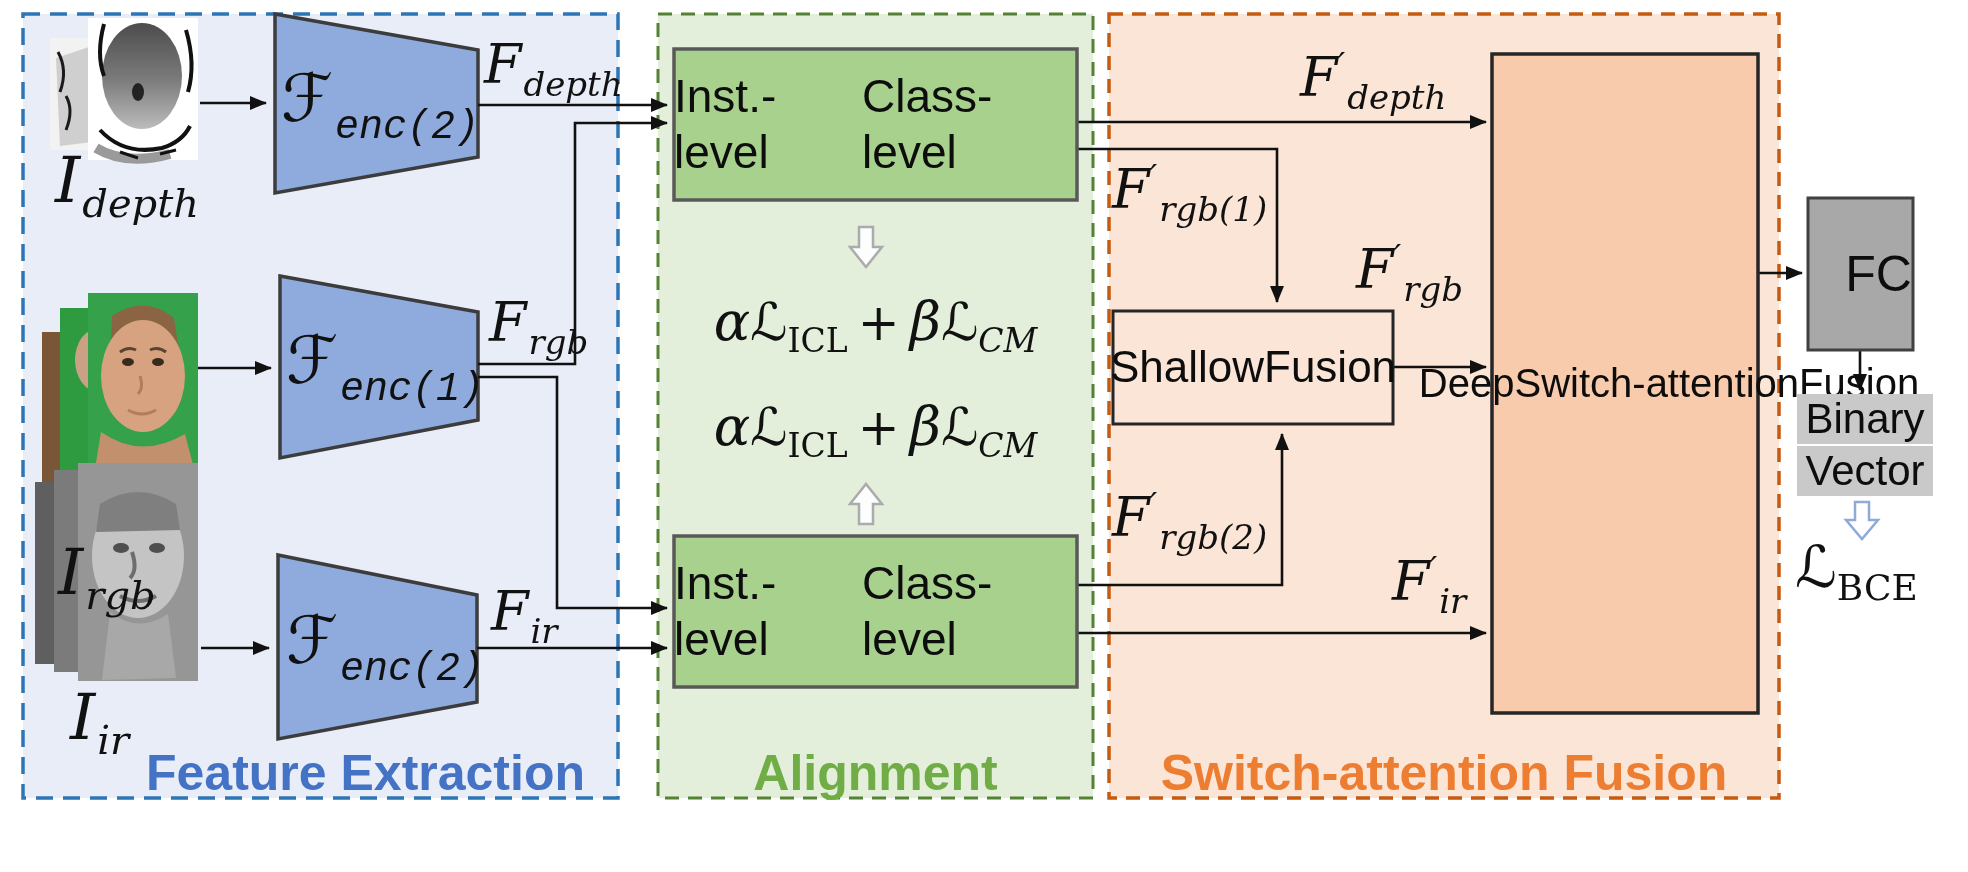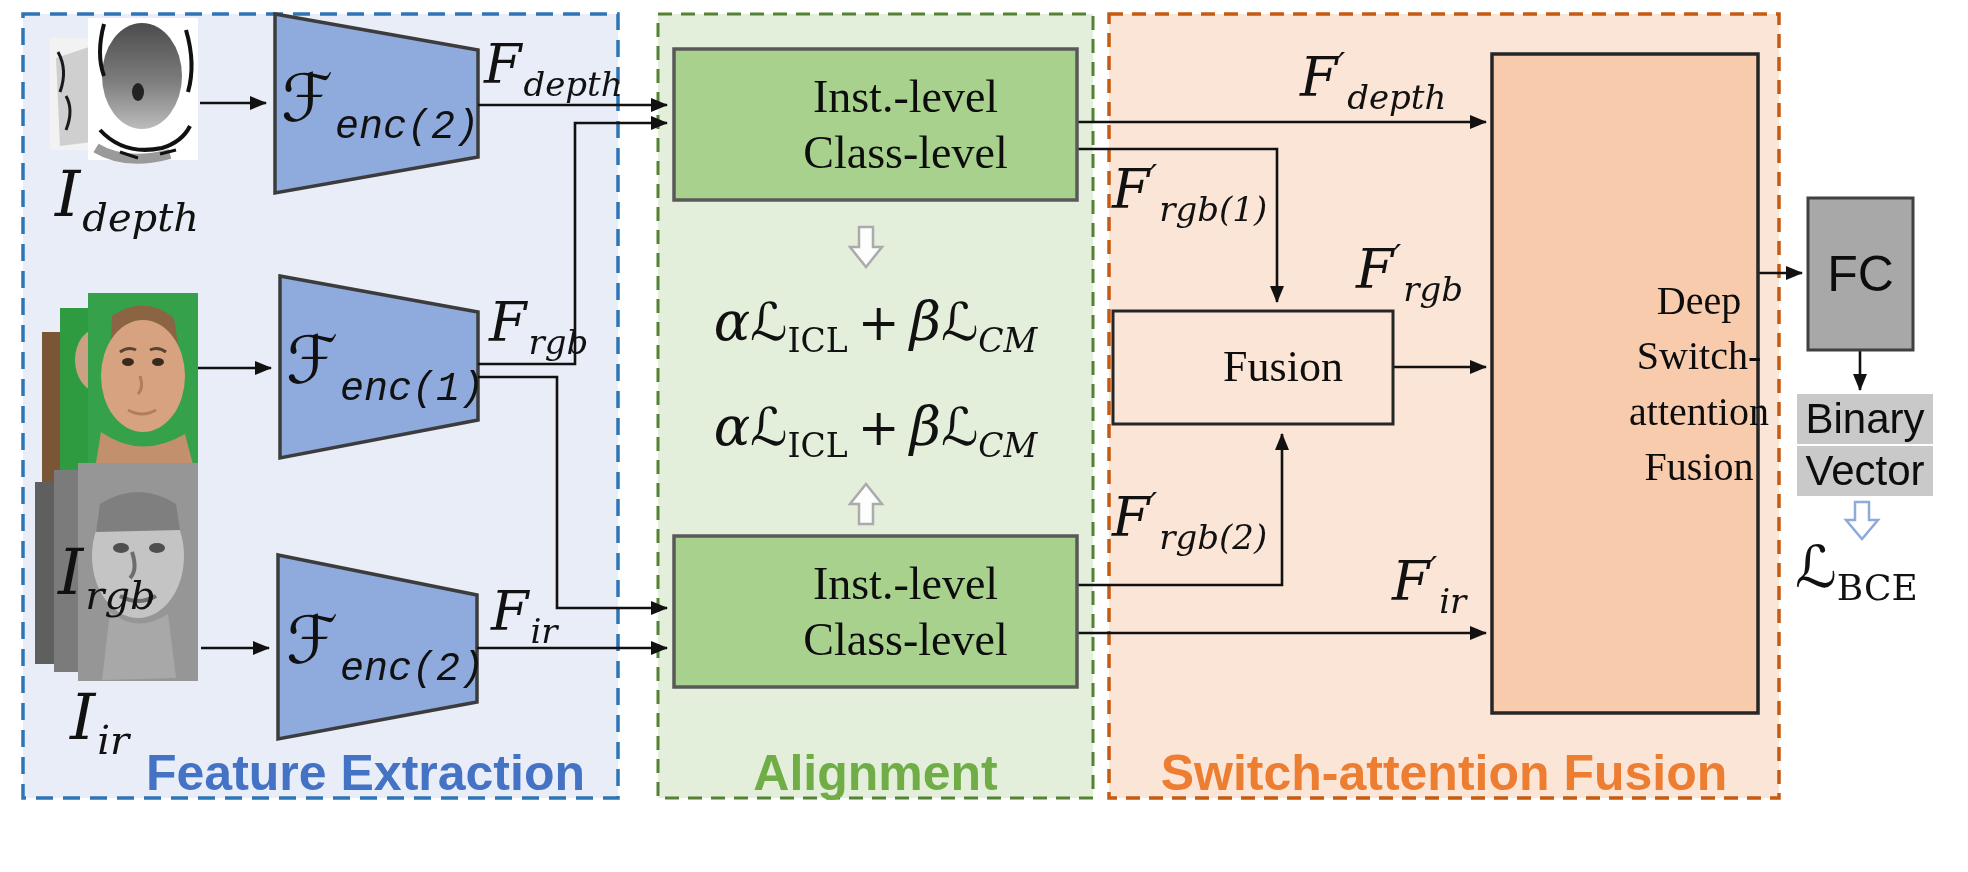--- a/index.html
+++ b/index.html
@@ -22,33 +22,33 @@
   
   .equation{position:absolute;font-family:"DejaVu Serif",serif;color:#111;text-align:center;
             white-space:nowrap;line-height:1;}
   .eq-it{font-style:italic;font-size:54px;}
   .eq-scr{font-family:"DejaVu Sans",sans-serif;font-size:52px;}
   .eq-sub-rm{font-size:33px;vertical-align:-0.35em;}
   .eq-sub-it{font-style:italic;font-size:33px;vertical-align:-0.35em;}
   .eq-plus{font-size:50px;margin:0 10px;}
 
   
-  .box-text{position:absolute;display:flex;flex-direction:column;align-items:center;
-            justify-content:center;font-family:Liberation Serif, serif;color:#0d0d0d;
-            line-height:1.2;margin-left:30px;}
+  .box-text{position:absolute;display:flex;flex-direction:row;align-items:center;
+            justify-content:center;font-family:Liberation Sans, sans-serif;color:#0d0d0d;
+            line-height:1.2;}
   .bt-46{font-size:46px;}
   .bt-44{font-size:44px;}
   .bt-40{font-size:40px;line-height:1.38;padding-left:44px;}
 
   
   .section-title{position:absolute;font-family:"Liberation Sans",sans-serif;font-weight:700;
                  font-size:50px;text-align:center;white-space:nowrap;line-height:1;}
 
   .fc-text{position:absolute;display:flex;align-items:center;justify-content:center;
-           font-size:50px;color:#0d0d0d;}
+           font-size:50px;color:#0d0d0d;padding-left:18px;}
   .binary{position:absolute;display:flex;flex-direction:column;align-items:center;gap:2px;}
   .binary span{display:inline-block;background:#C9C9C9;color:#0d0d0d;font-size:42px;
                line-height:1.1;padding:2px 8px;}
 </style>
 </head>
 <body>
 
 <div id="canvas">
 
   <svg width="1968" height="872" viewBox="0 0 1968 872">
@@ -130,21 +130,21 @@
     <rect x="674" y="536" width="403" height="151" fill="#A9D18E" stroke="#595959" stroke-width="3.5"></rect>
     <rect x="1113" y="311" width="280" height="113" fill="#FBE5D6" stroke="#262626" stroke-width="3"></rect>
     <rect x="1492" y="54" width="266" height="659" fill="#F8CBAD" stroke="#262626" stroke-width="3.5"></rect>
     <rect x="1808" y="198" width="105" height="152" fill="#A8A8A8" stroke="#404040" stroke-width="3"></rect>
 
     <path d="M859,227 L873,227 L873,247 L882,247 L866,267 L850,247 L859,247 Z" fill="#fdfdfd" stroke="#ABABAB" stroke-width="2.5"></path>
     <path d="M859,524 L859,504 L850,504 L866,484 L882,504 L873,504 L873,524 Z" fill="#fdfdfd" stroke="#ABABAB" stroke-width="2.5"></path>
     <path d="M1855,502 L1869,502 L1869,520 L1878,520 L1862,539 L1846,520 L1855,520 Z" fill="#ffffff" stroke="#8EAADB" stroke-width="2.5"></path>
   </svg>
 
-  <div class="mlabel big" style="left:55px;top:162px"><span class="b">I</span><span class="s">depth</span></div>
+  <div class="mlabel big" style="left:55px;top:148px"><span class="b">I</span><span class="s">depth</span></div>
   <div class="mlabel big" style="left:58px;top:540px"><span class="b">I</span><span class="s">rgb</span></div>
   <div class="mlabel big" style="left:70px;top:685px"><span class="b">I</span><span class="s">ir</span></div>
 
   <div class="mlabel enc-label" style="left:281px;top:66px"><span class="b scr">ℱ</span><span class="s">enc(2)</span></div>
   <div class="mlabel enc-label" style="left:286px;top:328px"><span class="b scr">ℱ</span><span class="s">enc(1)</span></div>
   <div class="mlabel enc-label" style="left:286px;top:608px"><span class="b scr">ℱ</span><span class="s">enc(2)</span></div>
 
   <div class="mlabel" style="left:484px;top:38px"><span class="b">F</span><span class="s">depth</span></div>
   <div class="mlabel" style="left:489px;top:296px"><span class="b">F</span><span class="s">rgb</span></div>
   <div class="mlabel" style="left:491px;top:585px"><span class="b">F</span><span class="s">ir</span></div>
@@ -157,20 +157,21 @@
 
   <div class="box-text bt-46" style="left:674px;top:49px;width:403px;height:151px">
     <span>Inst.-level</span>
     <span>Class-level</span>
   </div>
   <div class="box-text bt-46" style="left:674px;top:536px;width:403px;height:151px">
     <span>Inst.-level</span>
     <span>Class-level</span>
   </div>
   <div class="box-text bt-44" style="left:1113px;top:311px;width:280px;height:113px">
+    <span>Shallow</span>
     <span>Fusion</span>
   </div>
   <div class="box-text bt-40" style="left:1492px;top:54px;width:266px;height:659px">
     <span>Deep</span>
     <span>Switch-</span>
     <span>attention</span>
     <span>Fusion</span>
   </div>
   <div class="fc-text" style="left:1808px;top:198px;width:105px;height:152px">
       <span>FC</span>

